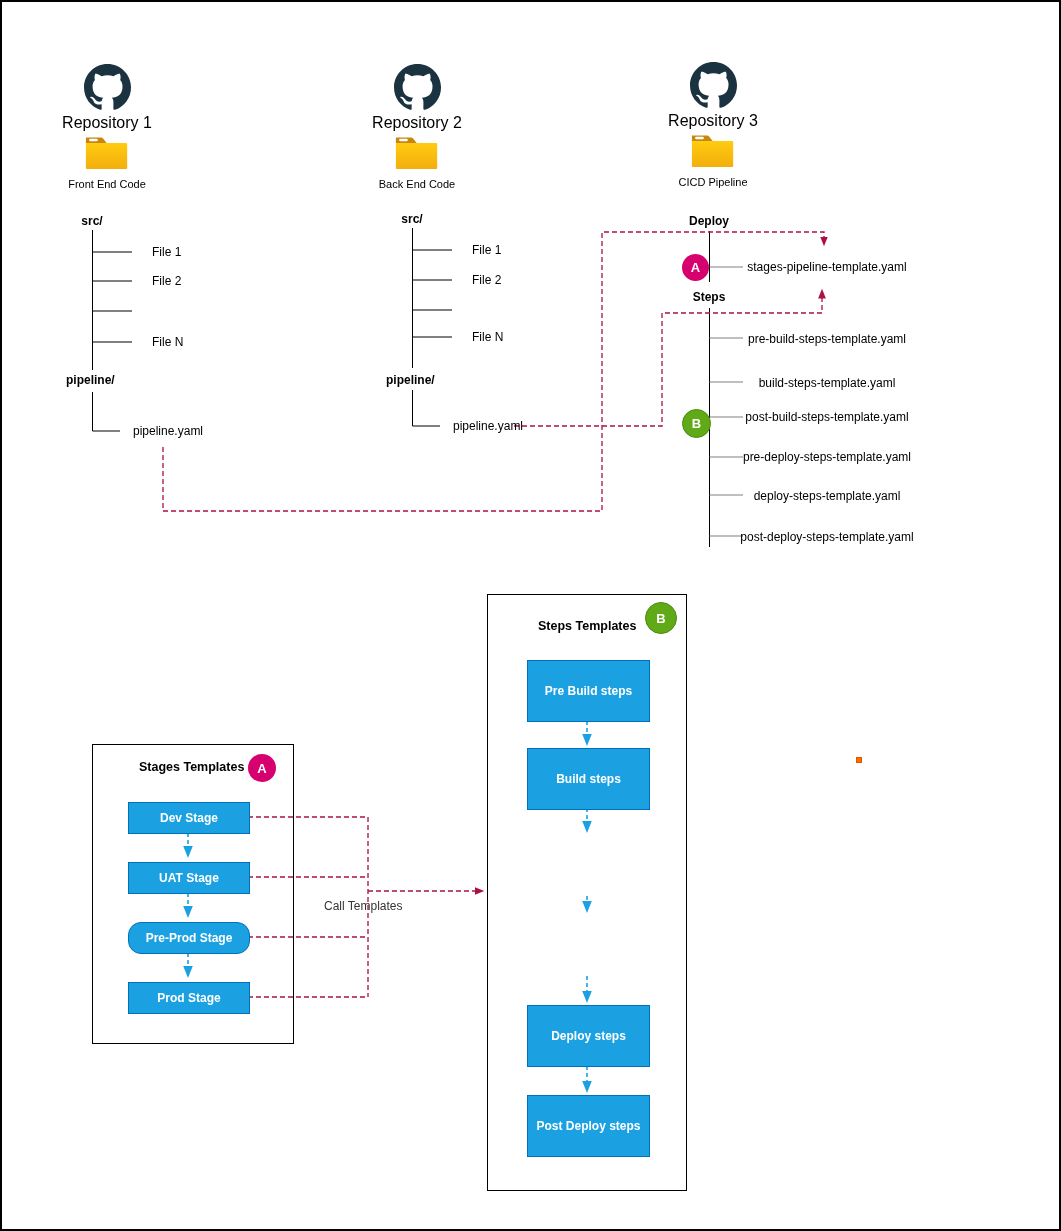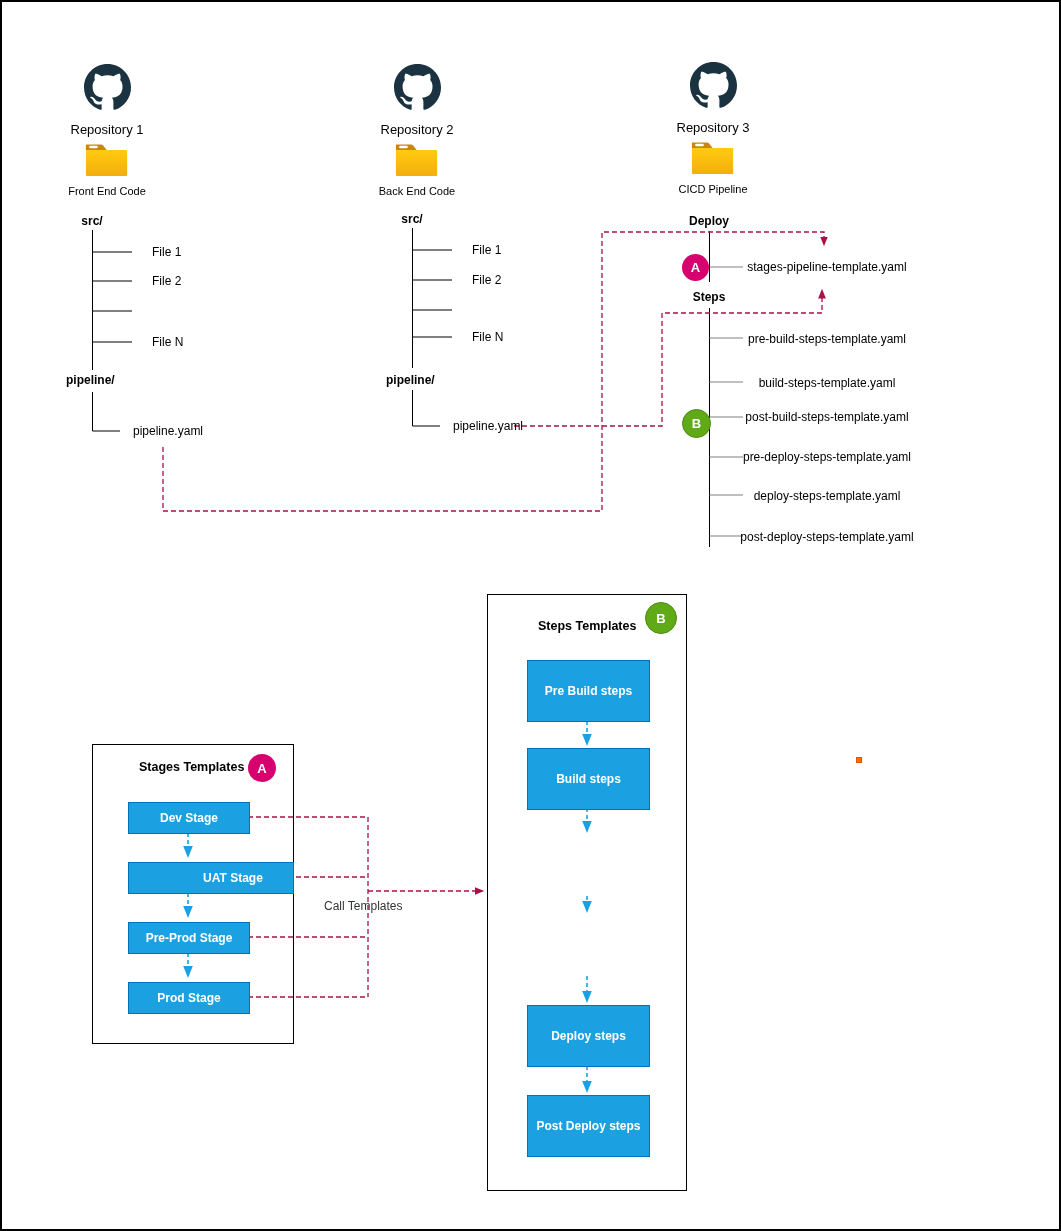--- a/index.html
+++ b/index.html
@@ -10,21 +10,21 @@
   }
   .abs{position:absolute;}
   .txt{font-size:12px;line-height:14px;white-space:nowrap;z-index:10;}
   .bold{font-weight:bold;}
   .ctr{text-align:center;}
   svg.overlay{position:absolute;left:0;top:0;z-index:5;pointer-events:none;}
 
   
   .repo{position:absolute;width:160px;text-align:center;z-index:10;}
   .gh-icon{display:inline-block;}
-  .repo-name{font-size:13px;line-height:14px;margin-top:8px;}
+  .repo-name{font-size:16px;line-height:14px;margin-top:1px;}
   .folder{display:inline-block;margin-top:4px;}
   .folder-label{font-size:11px;line-height:14px;margin-top:2px;}
 
   
   .badge{position:absolute;border-radius:50%;color:#fff;font-weight:bold;
          display:flex;align-items:center;justify-content:center;z-index:12;
          font-size:13px;}
   .badge.pink{background:#d6006e;}
   .badge.green{background:#60a917;border:1px solid #4e8b10;}
 
@@ -189,22 +189,22 @@
   <div class="abs txt ctr" style="left:725px;top:528px;width:200px;">post-deploy-steps-template.yaml</div>
 
   <div class="badge pink" style="left:680px;top:252px;width:27px;height:27px;">A</div>
   <div class="badge green" style="left:680px;top:407px;width:27px;height:27px;">B</div>
 
   <div class="panel" style="left:90px;top:742px;width:200px;height:298px;"></div>
   <div class="panel-title" style="left:137px;top:758px;">Stages Templates</div>
   <div class="badge pink" style="left:246px;top:752px;width:28px;height:28px;">A</div>
 
   <div class="bluebox" style="left:126px;top:800px;width:120px;height:30px;">Dev Stage</div>
-  <div class="bluebox" style="left:126px;top:860px;width:120px;height:30px;padding-left:44px;">UAT Stage</div>
-  <div class="bluebox" style="left:126px;top:920px;width:120px;height:30px;">Pre-Prod Stage</div>
+  <div class="bluebox" style="left:126px;top:860px;width:120px;height:30px;">UAT Stage</div>
+  <div class="bluebox" style="left:126px;top:920px;width:120px;height:30px;border-radius:13px;">Pre-Prod Stage</div>
   <div class="bluebox" style="left:126px;top:980px;width:120px;height:30px;">Prod Stage</div>
 
   <div class="abs txt" style="left:322px;top:897px;color:#333;">Call Templates</div>
 
   <div class="panel" style="left:485px;top:592px;width:198px;height:595px;"></div>
   <div class="panel-title" style="left:536px;top:617px;">Steps Templates</div>
   <div class="badge green" style="left:643px;top:600px;width:30px;height:30px;">B</div>
 
   <div class="bluebox" style="left:525px;top:746px;width:121px;height:60px;">Build steps</div>
   <div class="bluebox" style="left:525px;top:658px;width:121px;height:60px;">Pre Build steps</div>

